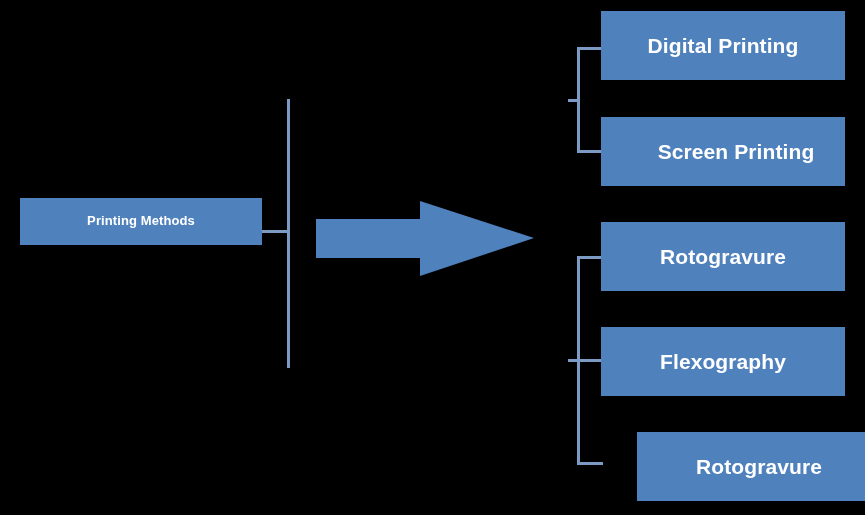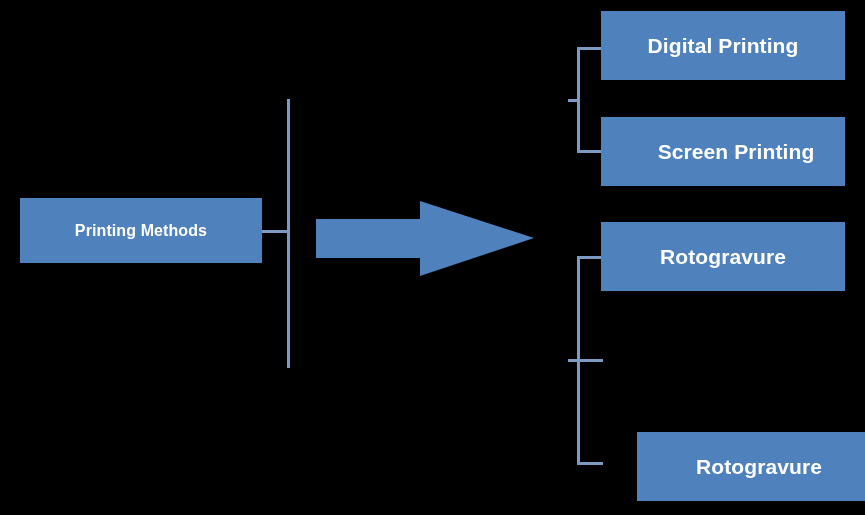--- a/index.html
+++ b/index.html
@@ -29,22 +29,22 @@
     letter-spacing: 0.1px;
     line-height: 1.1;
     box-sizing: border-box;
     padding: 0 10px;
     user-select: none;
   }
   .root-node {
     left: 20px;
     top: 198px;
     width: 242px;
-    height: 65px;
-    font-size: 16px;
+    height: 47px;
+    font-size: 13px;
   }
   .leaf-node {
     left: 601px;
     width: 244px;
     height: 69px;
   }
   .leaf-1 { top: 11px; }
   .leaf-2 { top: 117px; padding-left: 36px; }
   .leaf-3 { top: 222px; }
   .leaf-4 { top: 327px; }
@@ -163,18 +163,21 @@
   </div>
 
   <div class="node leaf-node leaf-2">
     <span>Screen Printing</span>
   </div>
 
   <div class="node leaf-node leaf-3">
     <span>Rotogravure</span>
   </div>
 
+  <div class="node leaf-node leaf-4">
+    <span>Flexography</span>
+  </div>
 
   <div class="node leaf-node leaf-5">
     <span>Rotogravure</span>
   </div>
 
 </div>
 
 </body></html>

